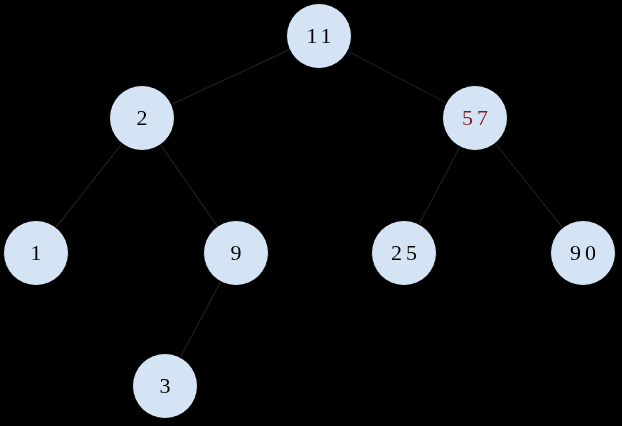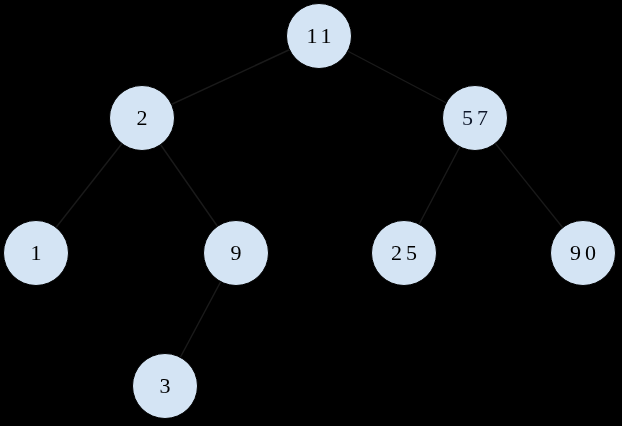--- a/index.html
+++ b/index.html
@@ -52,21 +52,21 @@
       <line x1="475" y1="118" x2="583" y2="253" stroke="#1a1a1a" stroke-width="1.4"></line>
       <line x1="236" y1="253" x2="165" y2="386" stroke="#1a1a1a" stroke-width="1.4"></line>
     </svg>
   <div id="nodes-layer">
       <div class="node" style="left: 286px; top: 3px; background: rgb(212, 228, 244); border-color: rgb(0, 0, 0); color: rgb(0, 0, 0);">
         <span>11</span>
       </div>
       <div class="node" style="left: 109px; top: 85px; background: rgb(212, 228, 244); border-color: rgb(0, 0, 0); color: rgb(0, 0, 0);">
         <span>2</span>
       </div>
-      <div class="node" style="left: 442px; top: 85px; background: rgb(212, 228, 244); border-color: rgb(0, 0, 0); color: #0f172a;">
+      <div class="node" style="left: 442px; top: 85px; background: rgb(212, 228, 244); border-color: rgb(0, 0, 0); color: #7f1d1d;">
         <span>57</span>
       </div>
       <div class="node" style="left: 3px; top: 220px; background: rgb(212, 228, 244); border-color: rgb(0, 0, 0); color: rgb(0, 0, 0);">
         <span>1</span>
       </div>
       <div class="node" style="left: 203px; top: 220px; background: rgb(212, 228, 244); border-color: rgb(0, 0, 0); color: rgb(0, 0, 0);">
         <span>9</span>
       </div>
       <div class="node" style="left: 371px; top: 220px; background: rgb(212, 228, 244); border-color: rgb(0, 0, 0); color: rgb(0, 0, 0); text-align: right;">
         <span>25</span>

